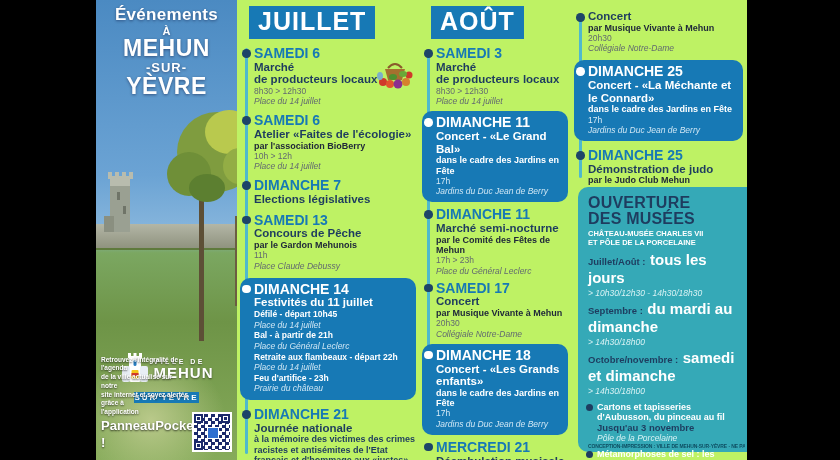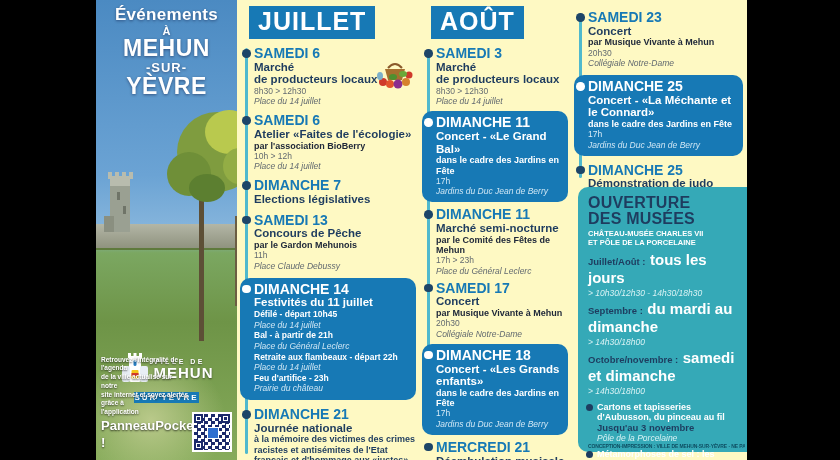--- a/index.html
+++ b/index.html
@@ -1,17 +1,17 @@
 <!DOCTYPE html>
 <html><head>
 <meta charset="utf-8">
 <style>
   html,body{margin:0;padding:0;width:840px;height:460px;background:#000;overflow:hidden;
     font-family:"Liberation Sans",sans-serif;-webkit-font-smoothing:antialiased;}
-  .poster{position:absolute;left:96px;top:0;width:651px;height:460px;background:#fef9c3;}
+  .poster{position:absolute;left:96px;top:0;width:651px;height:460px;background:#bef264;}
   
   .photo{position:absolute;left:0;top:0;width:141px;height:460px;overflow:hidden;
     background:linear-gradient(180deg,#4b8ac2 0%,#6ba3d4 38%,#86b5dc 50%,#7ba761 55%,#6e9447 70%,#86ab5a 100%);}
   .wall{position:absolute;left:0;top:224px;width:141px;height:24px;
     background:linear-gradient(180deg,#b3b6a6,#8f937f);box-shadow:0 2px 0 #5e7a3c;}
   .grass-light{position:absolute;left:-20px;bottom:-30px;width:150px;height:140px;border-radius:50%;
     background:radial-gradient(ellipse at center,#b9c98a 0%,rgba(185,201,138,0) 70%);}
   .tower{position:absolute;left:8px;top:166px;}
   .tree{position:absolute;right:-14px;top:96px;}
   .title{position:absolute;left:0;top:6px;width:141px;text-align:center;color:#fff;
@@ -265,21 +265,20 @@
           <div class="ev-date">MERCREDI 21</div>
           <div class="ev-title">Déambulation musicale</div>
         </div>
       </div>
   </div>
 
   <div class="col col3">
     <div class="timeline"></div>
     <div>
         <div class="event">
-          <div class="ev-date">SAMEDI 23</div>
           <div class="ev-title">Concert</div>
           <div class="ev-org">par Musique Vivante à Mehun</div>
           <div class="ev-time">20h30</div>
           <div class="ev-place">Collégiale Notre-Dame</div>
         </div>
         <div class="event highlighted">
           <div class="ev-date">DIMANCHE 25</div>
           <div class="ev-title">Concert - «La Méchante et le Connard»</div>
           <div class="ev-sub">dans le cadre des Jardins en Fête</div>
           <div class="ev-time">17h</div>

